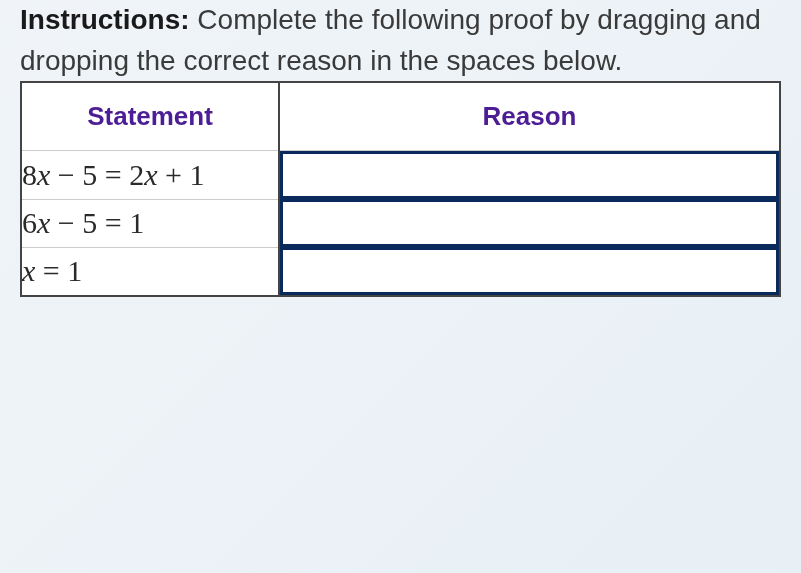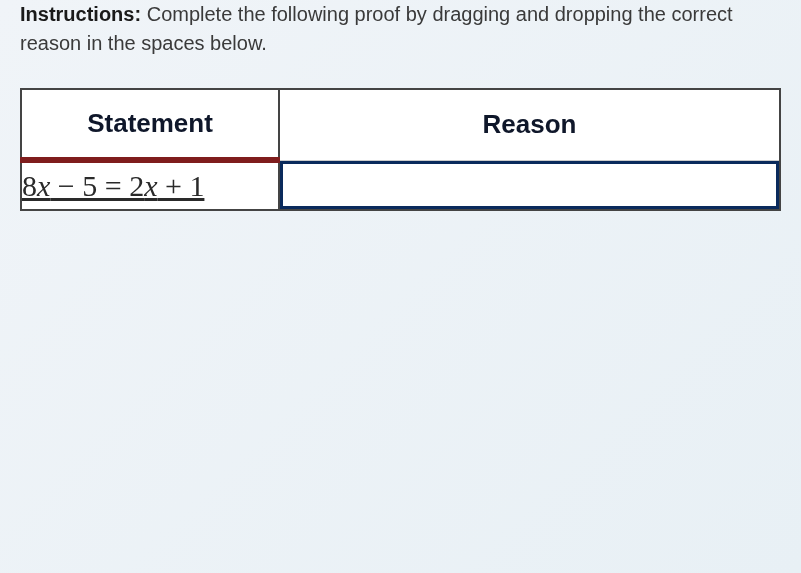--- a/index.html
+++ b/index.html
@@ -9,42 +9,41 @@
     }
     body {
       font-family: Arial, Helvetica, sans-serif;
       background: linear-gradient(135deg, #f0f4f8 0%, #e8f0f5 100%);
       width: 801px;
       height: 573px;
       padding: 0 20px 20px 20px;
       color: #2a2a2a;
     }
     .instructions {
-      font-size: 20px;
+      font-size: 28px;
       line-height: 1.45;
-      margin-bottom: 30px;
       color: #3a3a3a;
     }
     .instructions strong {
       font-weight: bold;
       color: #1a1a1a;
     }
     .proof-table {
       border: 2px solid #444;
       background: #fff;
       width: 100%;
       border-collapse: collapse;
     }
     .proof-table th {
       font-size: 26px;
       font-weight: bold;
       padding: 18px 10px;
       text-align: center;
       border-bottom: 1px solid #ccc;
-      color: #0f172a;
+      color: #4c1d95;
     }
     .proof-table td {
       padding: 0;
       vertical-align: middle;
     }
     .col-statement {
       width: 34%;
       border-right: 2px solid #444;
     }
     .col-reason {
@@ -59,22 +58,21 @@
       white-space: nowrap;
     }
     .statement-cell .math-var {
       font-style: italic;
     }
     .reason-cell {
       padding: 12px 16px;
       border-top: none;
     }
     tbody tr:first-child .statement-cell {
-      border-top: 6px solid #7f1d1d;
-      text-decoration: underline;
+      border-top: 1px solid #7f1d1d;
     }
     .drop-target {
       border: 3px solid #0a2a5c;
       height: 48px;
       width: 100%;
       background: #fff;
     }
   </style>
 </head>
 <body>
@@ -90,14 +88,26 @@
       <th class="col-reason">Reason</th>
     </tr>
   </thead>
   <tbody>
     <tr>
       <td class="col-statement statement-cell">8<span class="math-var">x</span> − 5 = 2<span class="math-var">x</span> + 1</td>
       <td class="col-reason reason-cell">
         <div class="drop-target"></div>
       </td>
     </tr>
+    <tr>
+      <td class="col-statement statement-cell">6<span class="math-var">x</span> − 5 = 1</td>
+      <td class="col-reason reason-cell">
+        <div class="drop-target"></div>
+      </td>
+    </tr>
+    <tr>
+      <td class="col-statement statement-cell"><span class="math-var">x</span> = 1</td>
+      <td class="col-reason reason-cell">
+        <div class="drop-target"></div>
+      </td>
+    </tr>
   </tbody>
 </table>
 
 </body></html>

